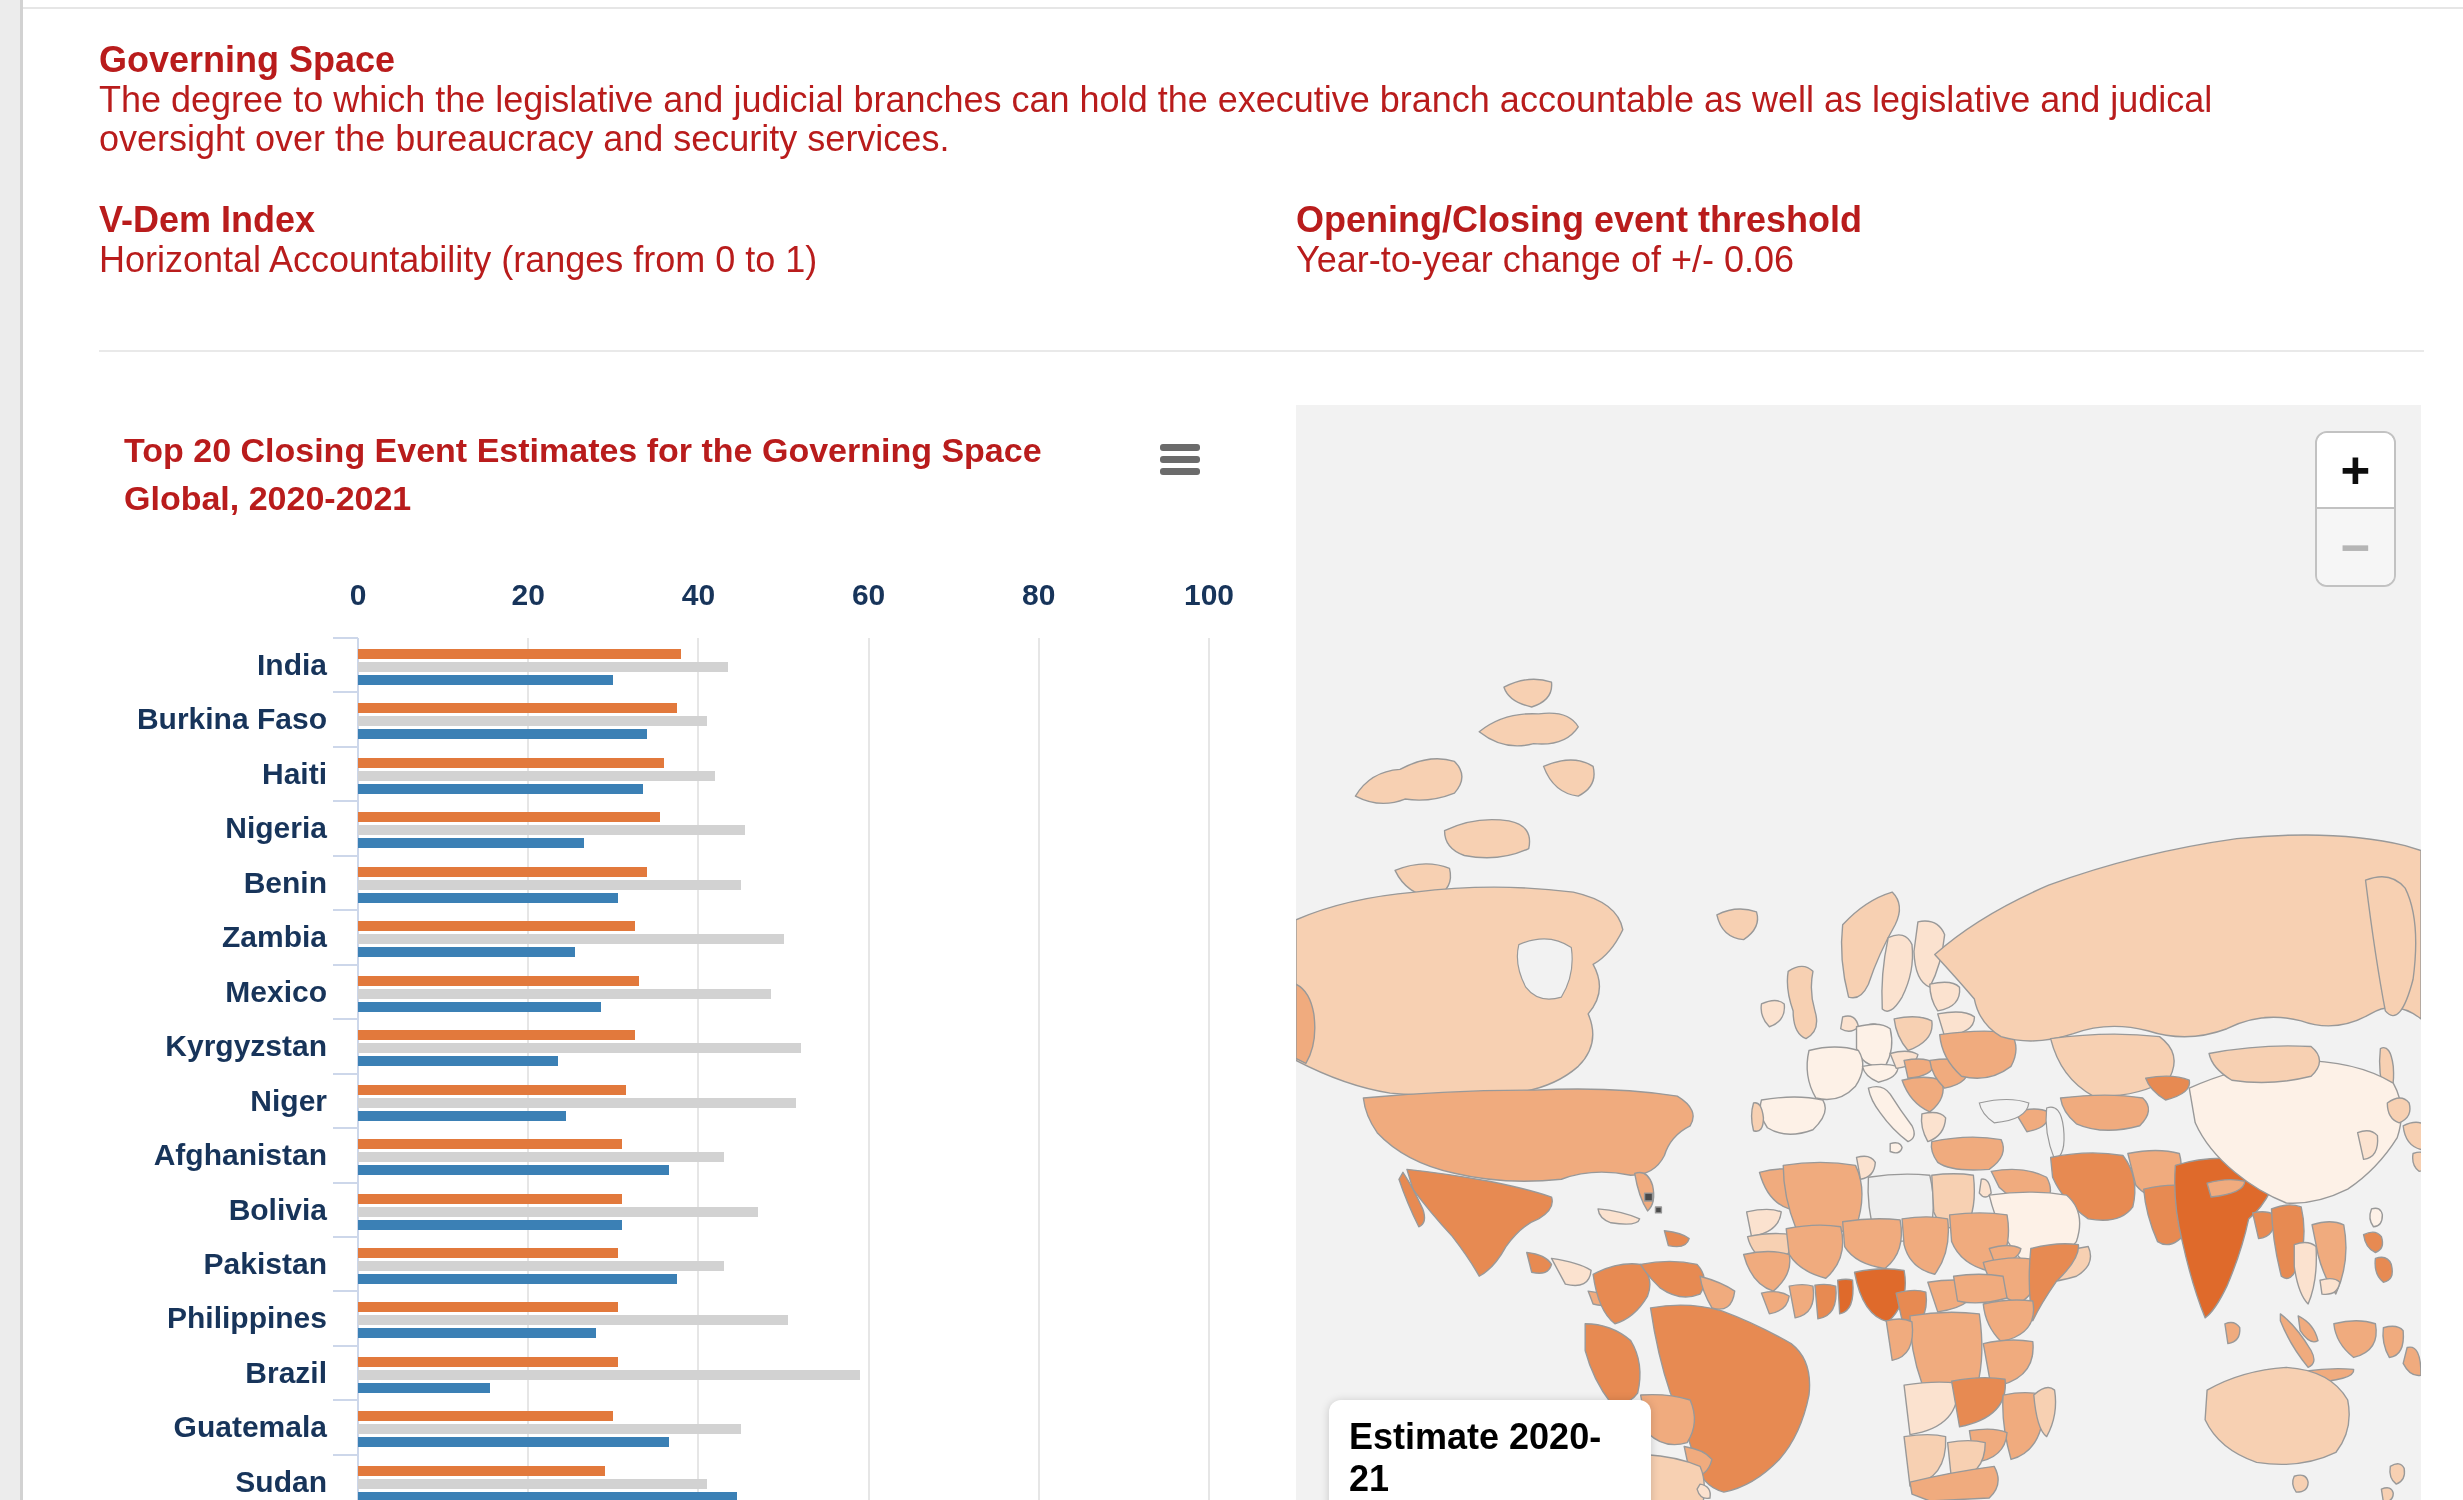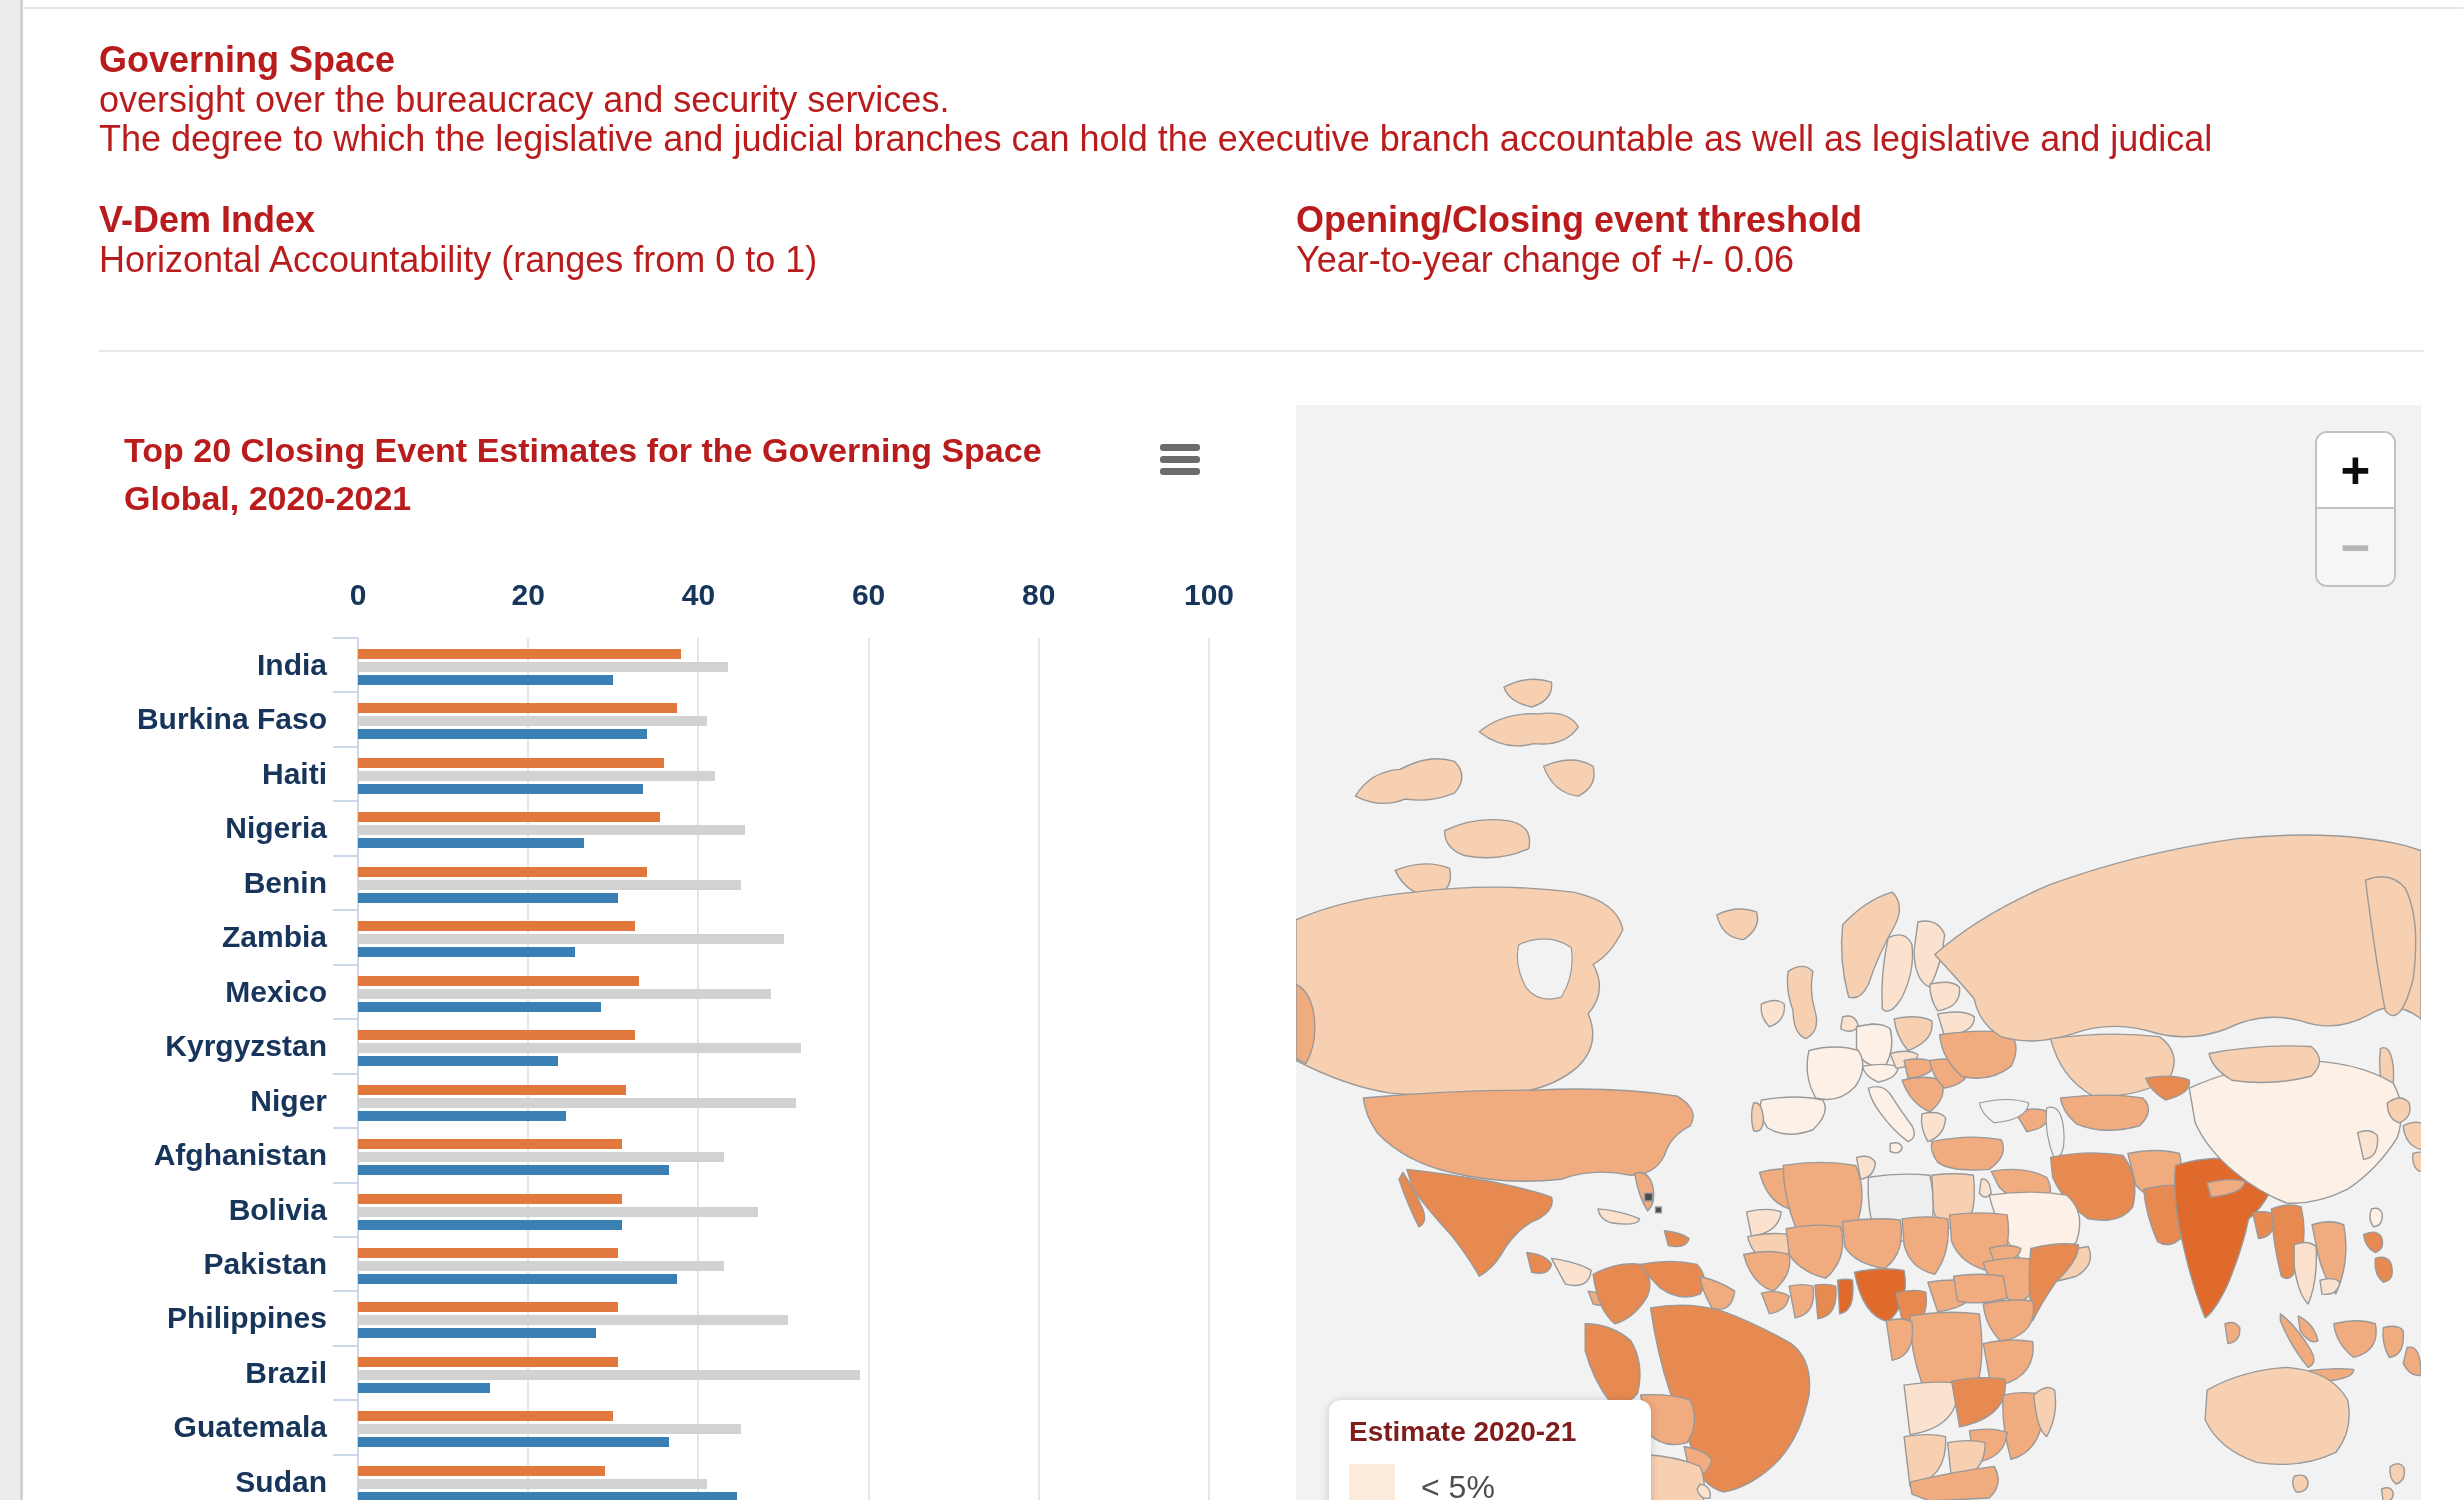--- a/index.html
+++ b/index.html
@@ -38,38 +38,38 @@
   .map-panel{position:absolute;left:1296px;top:405px;width:1125px;height:1096px;background:#f2f2f2;overflow:hidden;}
   .map-panel svg{position:absolute;left:0;top:0;}
   .map-zoom{position:absolute;left:1019px;top:26px;width:81px;height:156px;border:2px solid #c2c2c2;
             border-radius:12px;overflow:hidden;background:#fff;box-sizing:border-box;}
   .map-zoom .zin{height:50%;background:#ffffff;border-bottom:2px solid #c2c2c2;display:flex;align-items:center;
                  justify-content:center;font-size:51px;font-weight:700;color:#0d0d0d;cursor:pointer;box-sizing:border-box;}
   .map-zoom .zout{height:50%;background:#f6f6f6;display:flex;align-items:center;justify-content:center;
                   font-size:51px;font-weight:700;color:#b5b5b5;cursor:pointer;}
   .map-legend{position:absolute;left:33px;top:995px;width:282px;background:#fff;border-radius:12px;
               box-shadow:0 1px 10px rgba(0,0,0,0.18);padding:16px 20px 30px 20px;}
-  .map-legend .lg-title{font-size:28px;font-weight:700;color:#7f1d1d;}
+  .map-legend .lg-title{font-size:36px;font-weight:700;color:#000000;}
   .map-legend .lg-row{display:flex;align-items:center;margin-top:16px;}
   .map-legend .lg-swatch{width:46px;height:46px;margin-right:26px;}
   .map-legend .lg-label{font-size:32px;color:#4d4d4d;}
   path[data-country]{stroke:#999;stroke-width:1.4;stroke-linejoin:round;}
   path.sea{stroke:#999;stroke-width:1.2;}
 </style>
 </head>
 <body>
 
 <div id="page">
   <div class="left-rail"></div>
   <div class="top-hairline"></div>
 
   <div class="header navy">
     <h1>Governing Space</h1>
+    <div class="desc">The degree to which the legislative and judicial branches can hold the executive branch accountable as well as legislative and judical</div>
     <div class="desc">oversight over the bureaucracy and security services.</div>
-    <div class="desc">The degree to which the legislative and judicial branches can hold the executive branch accountable as well as legislative and judical</div>
   </div>
 
   <div class="subhead-left navy">
     <div class="subhead-h">V-Dem Index</div>
     <div class="subhead-s">Horizontal Accountability (ranges from 0 to 1)</div>
   </div>
 
   <div class="subhead-right navy">
     <div class="subhead-h">Opening/Closing event threshold</div>
     <div class="subhead-s">Year-to-year change of +/- 0.06</div>

